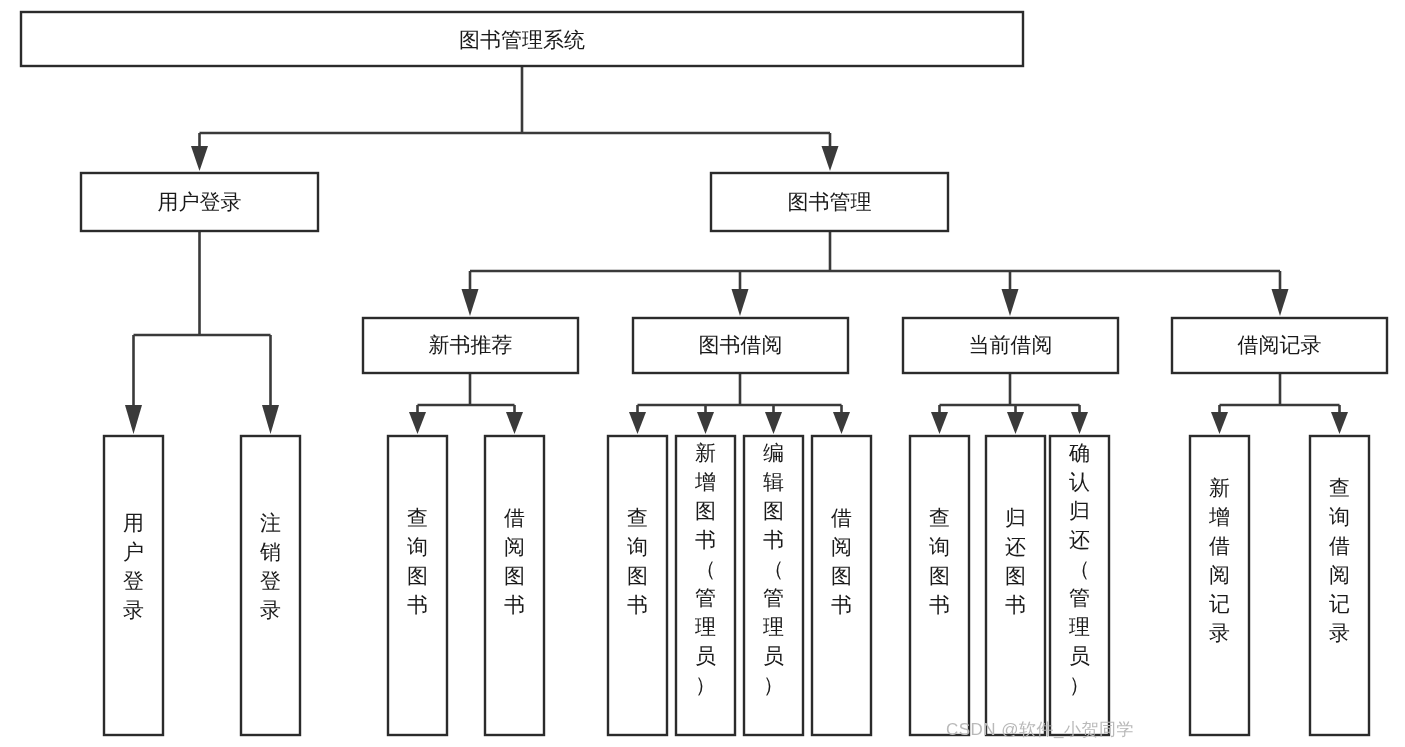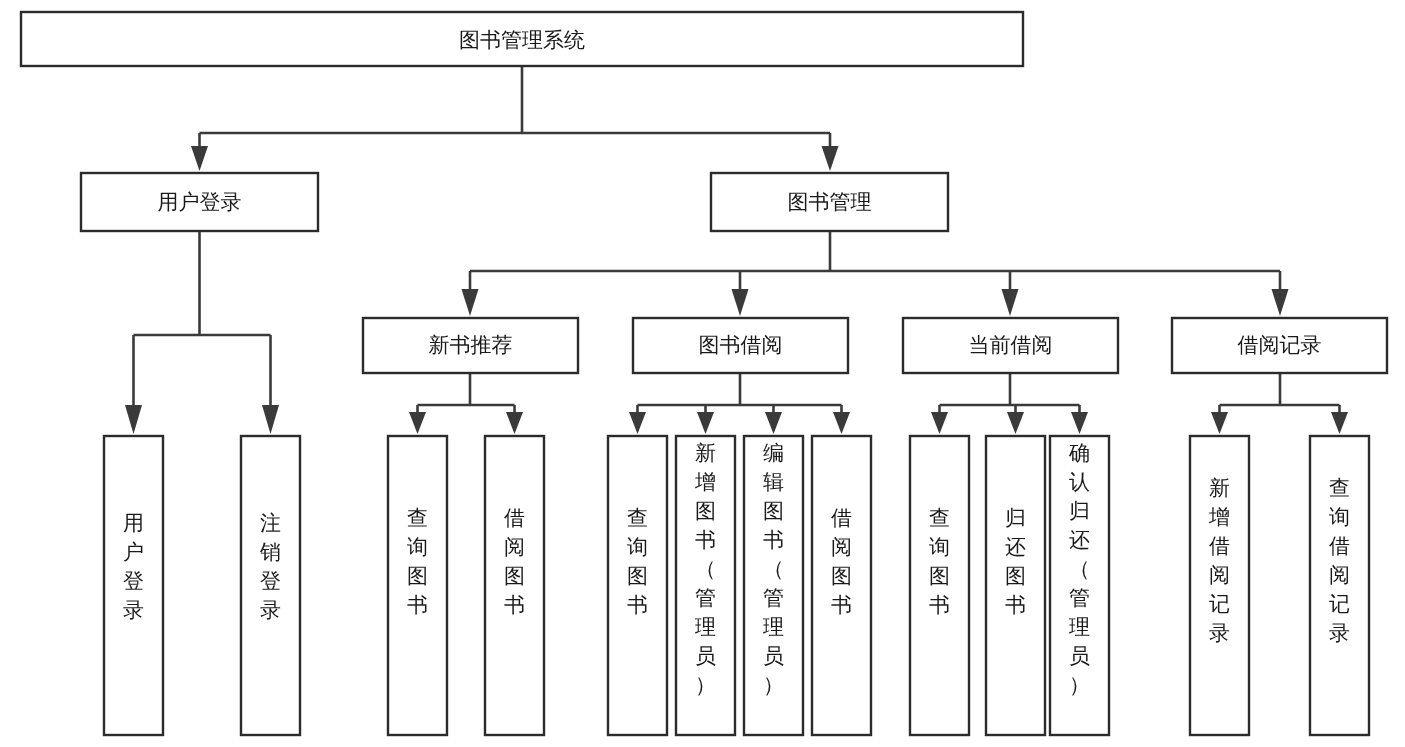--- a/index.html
+++ b/index.html
@@ -216,13 +216,14 @@
       <rect class="node-box" x="1190" y="436" width="59" height="299"></rect>
       <text class="node-label-v" x="1219.5" y="495"><tspan x="1219.5" y="495">新</tspan><tspan x="1219.5" y="524">增</tspan><tspan x="1219.5" y="553">借</tspan><tspan x="1219.5" y="582">阅</tspan><tspan x="1219.5" y="611">记</tspan><tspan x="1219.5" y="640">录</tspan></text>
     </g>
     <g>
       <rect class="node-box" x="1310" y="436" width="59" height="299"></rect>
       <text class="node-label-v" x="1339.5" y="495"><tspan x="1339.5" y="495">查</tspan><tspan x="1339.5" y="524">询</tspan><tspan x="1339.5" y="553">借</tspan><tspan x="1339.5" y="582">阅</tspan><tspan x="1339.5" y="611">记</tspan><tspan x="1339.5" y="640">录</tspan></text>
     </g>
 
   </svg>
 
+  <div class="watermark">CSDN @软件_小贺同学</div>
 </div>
 
 </body></html>

